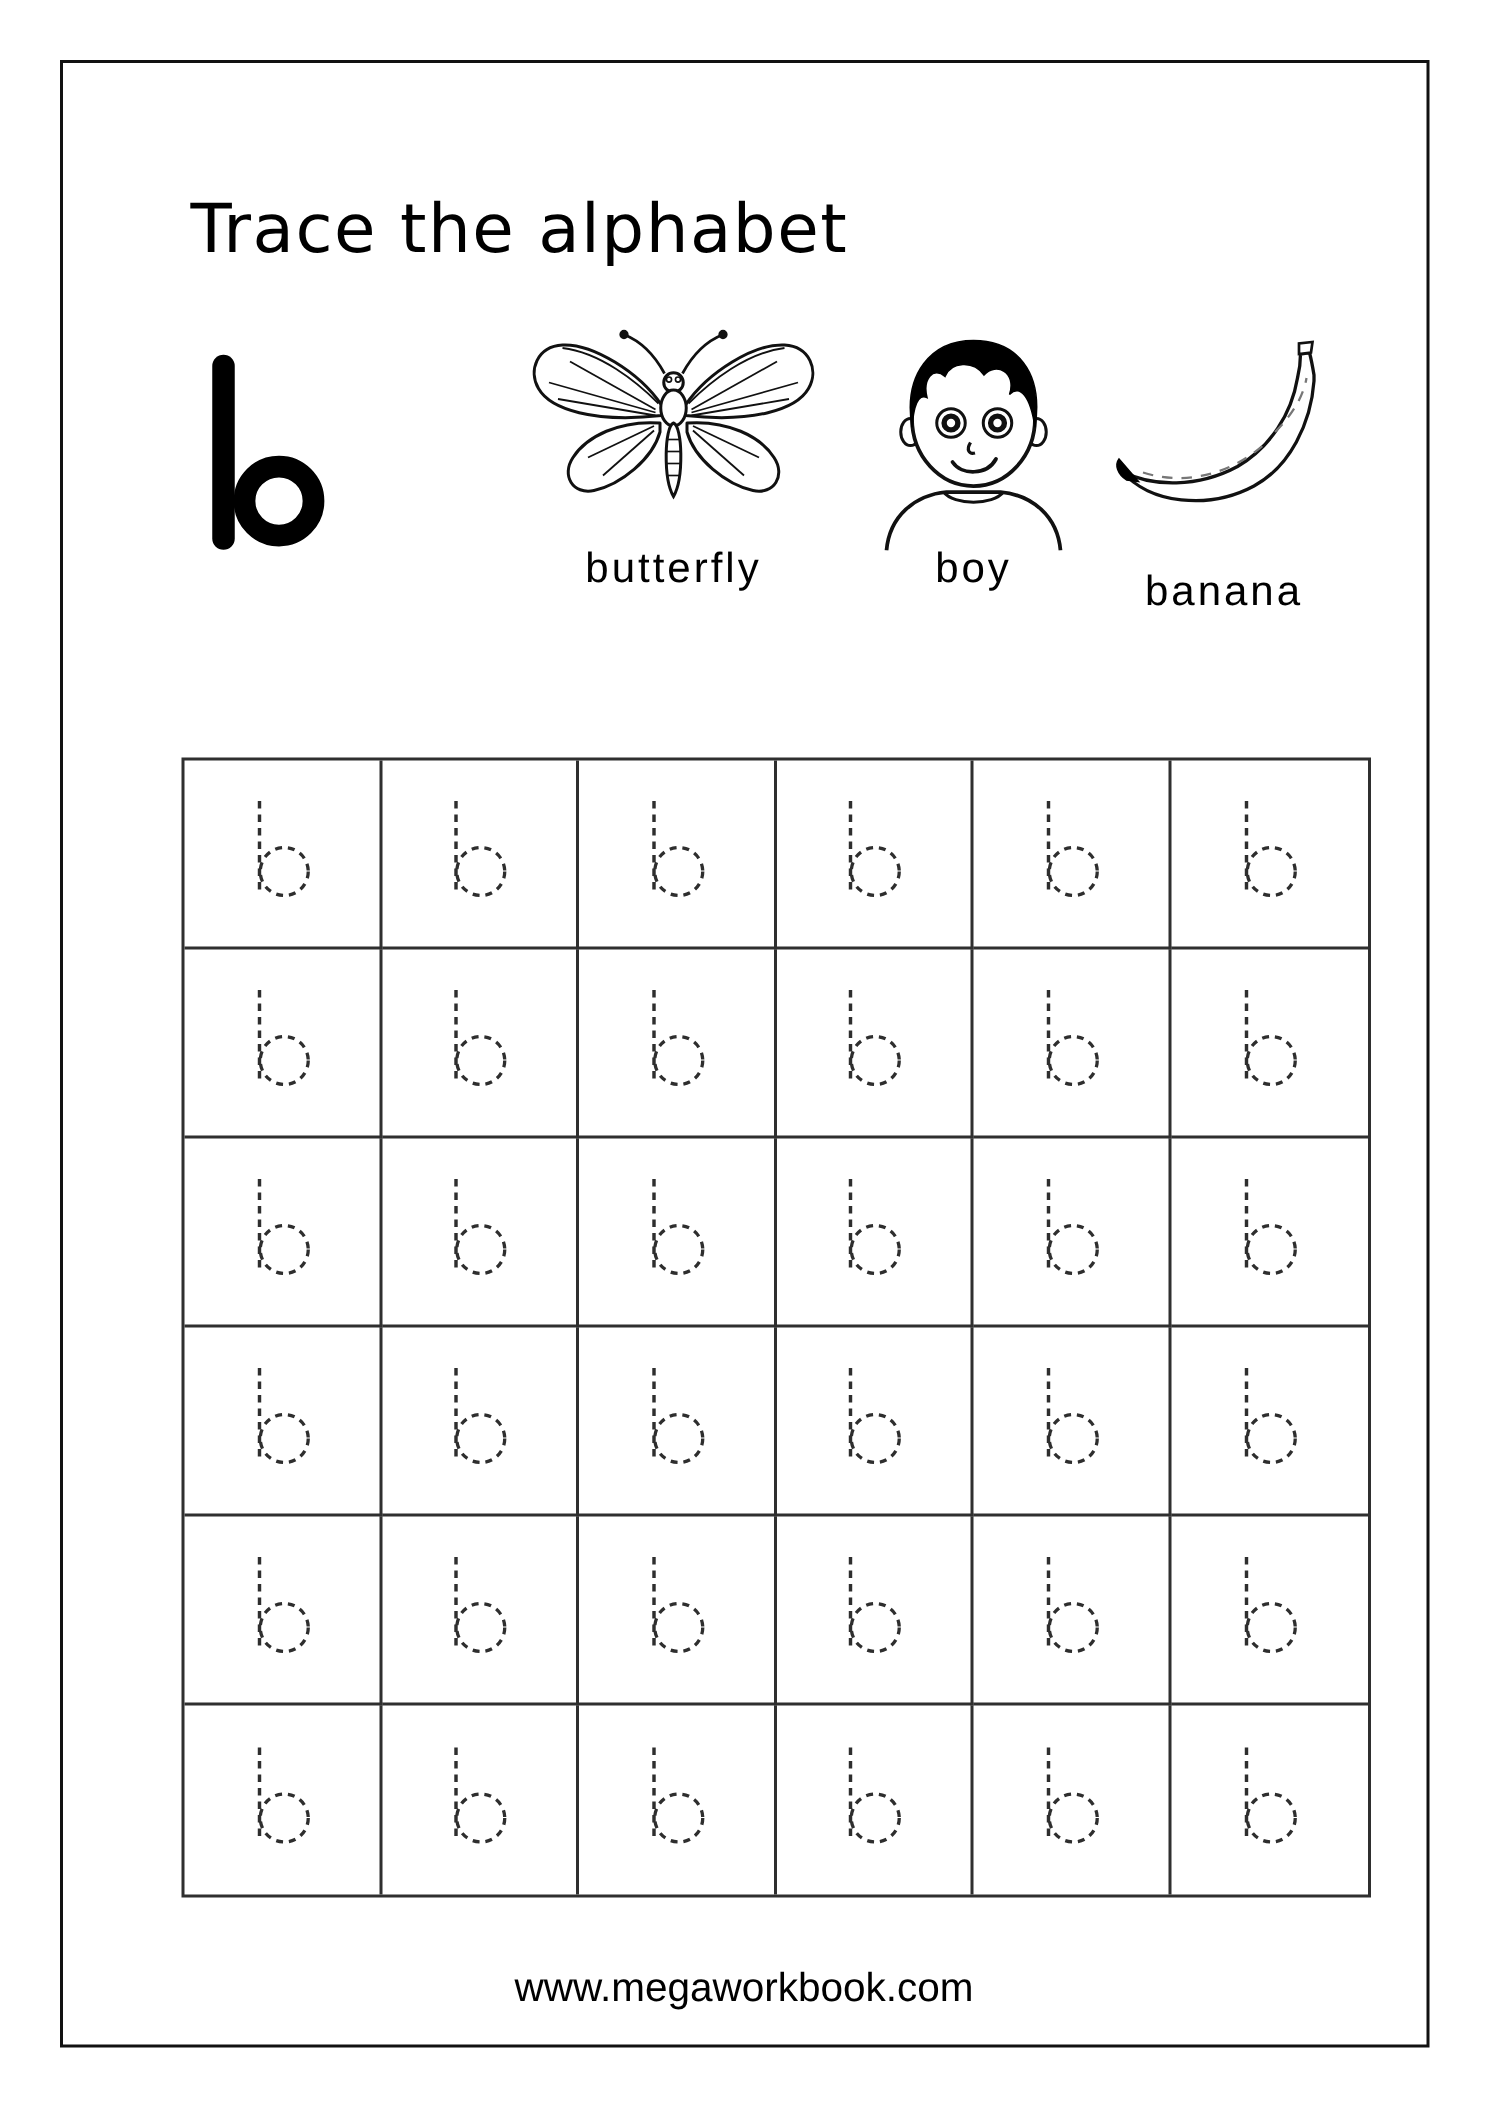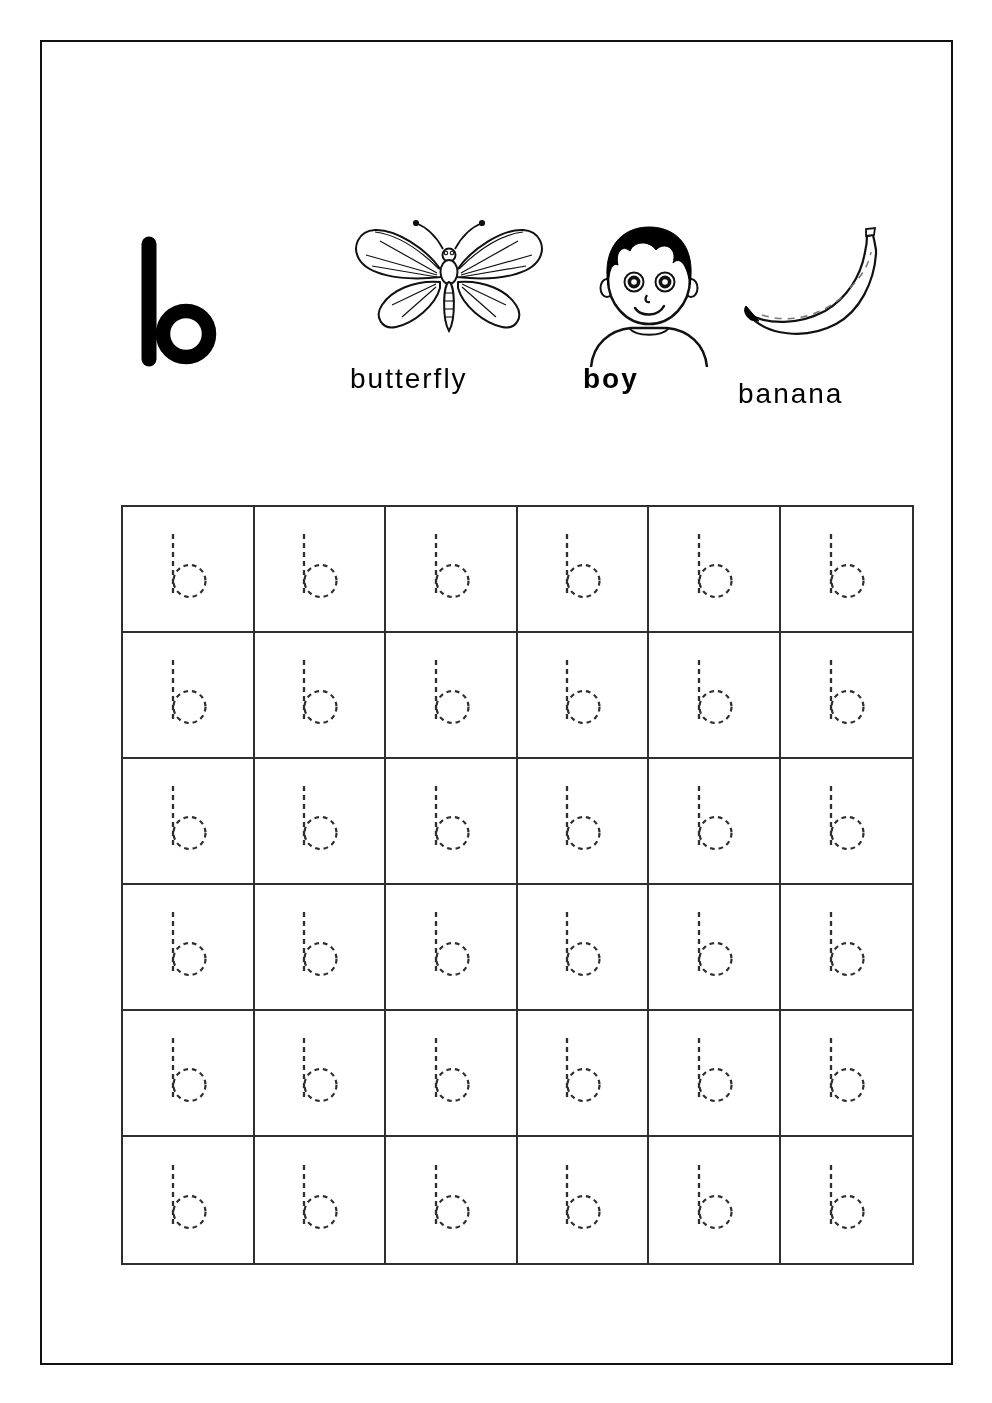--- a/index.html
+++ b/index.html
@@ -19,21 +19,21 @@
   .page-title{
     position:absolute;left:127px;top:126px;
     font-family:"DejaVu Sans", sans-serif;
     font-size:45px;color:#000;letter-spacing:1px;
     white-space:nowrap;
   }
   .figure{position:absolute;}
   .figure svg{display:block;}
   .example-label{
     position:absolute;top:363px;
-    text-align:left;
+    text-align:center;
     font-size:28px;color:#000;
     font-family:"Liberation Sans", sans-serif;
     letter-spacing:2px;
   }
   .tracing-grid{
     position:absolute;left:121px;top:505px;
     width:793px;height:760px;
     box-sizing:border-box;
     border:2px solid var(--grid,#2a2a2a);
     display:grid;
@@ -56,20 +56,21 @@
     font-size:27px;color:#000;
   }
 </style>
 </head>
 <body>
 
 <div class="page">
 
   <div class="page-border"></div>
 
+  <div class="page-title">Trace the alphabet</div>
 
   <div class="figure" style="left:134px;top:231px;" aria-label="b">
     <svg width="92" height="142" viewBox="0 0 92 142">
       <line x1="15" y1="13" x2="15" y2="128" stroke="#000" stroke-width="15" stroke-linecap="round"></line>
       <circle cx="52" cy="103" r="23" fill="none" stroke="#000" stroke-width="14.5"></circle>
     </svg>
   </div>
 
   <div class="figure" style="left:350px;top:214px;">
     <svg width="198" height="148" viewBox="0 0 198 148">
@@ -143,21 +144,21 @@
         <circle cx="51" cy="65" r="9.5" stroke-width="2"></circle>
         <circle cx="82" cy="65" r="9.5" stroke-width="2"></circle>
         <circle cx="51" cy="65" r="4.6" stroke-width="3.6"></circle>
         <circle cx="82" cy="65" r="4.6" stroke-width="3.6"></circle>
       </g>
 
       <path d="M64,78 C61,83 63,86 67,85" fill="none" stroke="#111" stroke-width="2.2"></path>
       <path d="M52,91 C58,100 75,100 81,89" fill="none" stroke="#111" stroke-width="2.5" stroke-linecap="round"></path>
     </svg>
   </div>
-  <div class="example-label" style="left:583px;width:132px;font-weight:bold;">boy</div>
+  <div class="example-label" style="left:583px;width:132px;">boy</div>
 
   <div class="figure" style="left:738px;top:224px;">
     <svg width="156" height="132" viewBox="0 0 156 132">
 
       <path d="M10,90 C28,112 68,116 98,100 C122,87 136,58 138,30 L138,26
                C137,20 136,15 135,11 L129,12 C129,18 128,24 127,28
                C123,52 109,74 87,87 C61,101 30,101 10,90 Z" fill="#fff" stroke="#111" stroke-width="2.2" stroke-linejoin="round"></path>
 
       <path d="M128,12 L128,5 L137,4 L136,11 Z" fill="#fff" stroke="#111" stroke-width="1.8"></path>
 
@@ -418,14 +419,15 @@
     </div>
 
     <div class="trace-cell">
       <svg width="56" height="72" viewBox="0 0 56 72">
         <line x1="13" y1="3" x2="13" y2="66" stroke="#2e2e2e" stroke-width="2.3" stroke-dasharray="5 4"></line>
         <circle cx="29.5" cy="50" r="16" fill="none" stroke="#2e2e2e" stroke-width="2.2" stroke-dasharray="4.6 4"></circle>
       </svg>
     </div>
   </div>
 
+  <div class="footer-url">www.megaworkbook.com</div>
 
 </div>
 
 </body></html>

